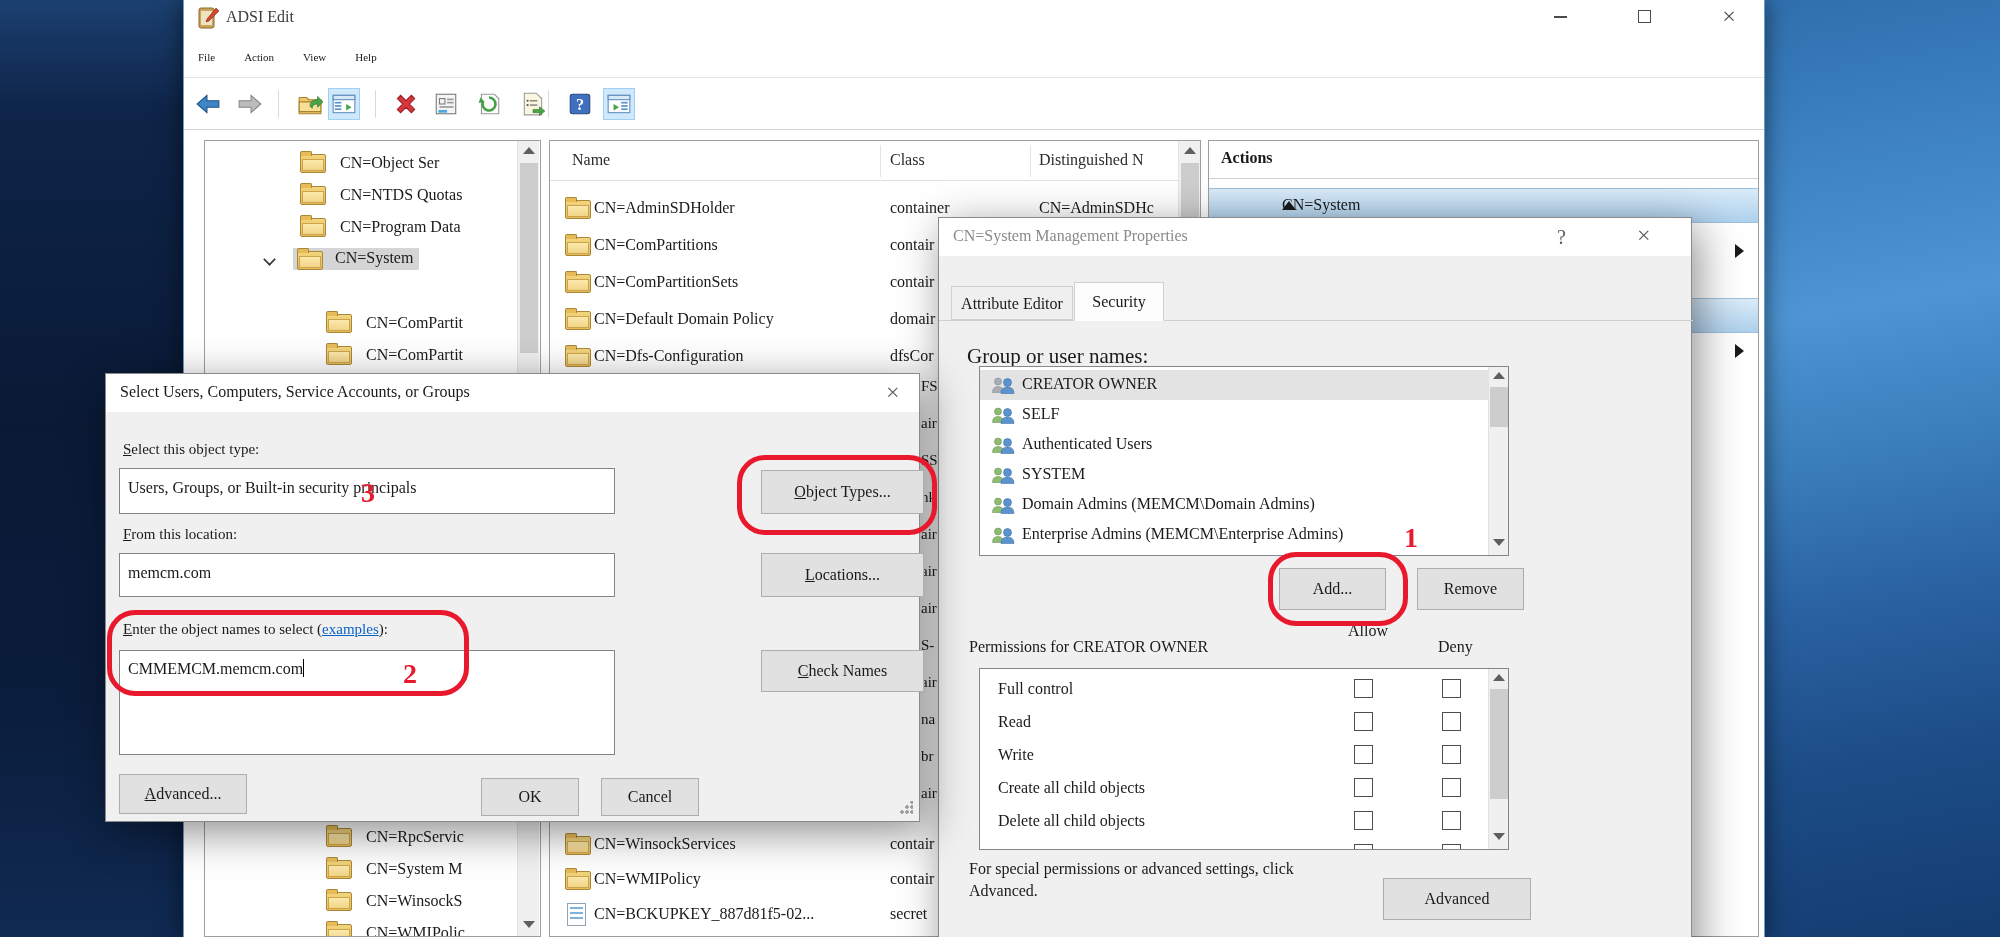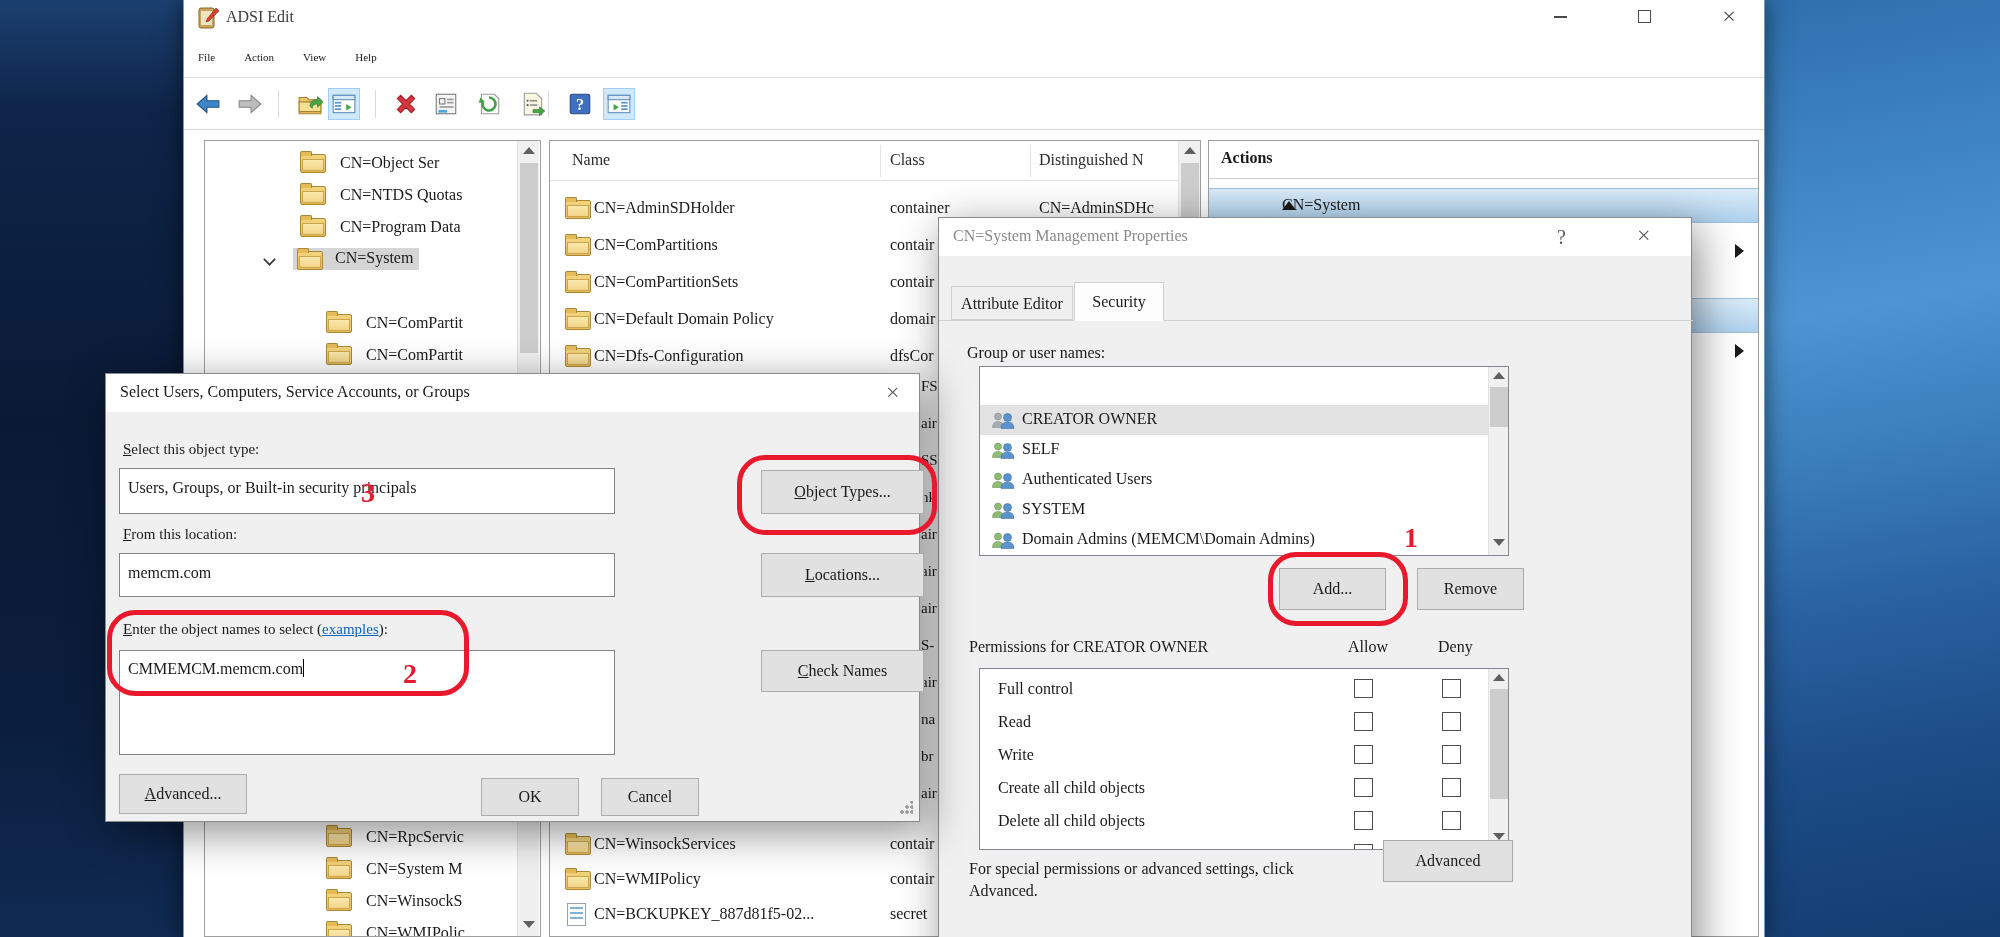--- a/index.html
+++ b/index.html
@@ -91,21 +91,21 @@
                      radial-gradient(circle at 13px 11px,#9a9a9a 1.5px,transparent 2px),
                      radial-gradient(circle at 8px 6px,#9a9a9a 1.5px,transparent 2px),
                      radial-gradient(circle at 13px 6px,#9a9a9a 1.5px,transparent 2px),
                      radial-gradient(circle at 13px 1px,#9a9a9a 1.5px,transparent 2px); }
 
   .tab { position:absolute; font-size:16px; text-align:center; border:1px solid #d0d0d0; background:#efefef; }
   .tab.active { background:#fdfdfd; border-bottom:1px solid #fdfdfd; z-index:2; }
   .tabline { position:absolute; height:1px; background:#d0d0d0; }
 
   .listbox { position:absolute; background:#fff; border:1px solid #828790; overflow:hidden; }
-  .grow { position:absolute; left:0; right:20px; height:30px; font-size:16px;margin-top:35px; }
+  .grow { position:absolute; left:0; right:20px; height:30px; font-size:16px; }
   .grow .gname { position:absolute; left:42px; top:5px; white-space:nowrap; }
   .uic { position:absolute; left:10px; top:6px; width:26px; height:18px; }
   .f1 { fill:#8fbc72; stroke:#5d8549; stroke-width:.5; }
   .f2 { fill:#5b93cf; stroke:#33659c; stroke-width:.5; }
   .uic.gray .f1 { fill:#a7adb3; stroke:#7d848b; }
   .prow { position:absolute; left:0; right:20px; height:33px; font-size:16px; }
   .prow .plabel { position:absolute; left:18px; top:5px; white-space:nowrap; }
   .cb { position:absolute; top:4px; width:19px; height:19px; background:#fff; border:1px solid #4d4d4d; }
 
   
@@ -377,21 +377,21 @@
     <div class="dlg-title">
       <span class="tt" style="color:#8a8a8a">CN=System Management Properties</span>
       <span class="dlg-x" style="left:618px;top:7px;font-size:20px">?</span>
       <span class="dlg-x" style="left:698px;top:5px">×</span>
     </div>
 
     <span class="tab" style="left:12px;top:68px;width:122px;height:34px;line-height:34px">Attribute Editor</span>
     <span class="tab active" style="left:135px;top:64px;width:90px;height:39px;line-height:38px">Security</span>
     <span class="tabline" style="left:0;top:102px;width:754px"></span>
 
-    <span class="label" style="left:28px;top:126px;font-size:16px">Group or user names:</span>
+    <span class="label" style="left:28px;top:126px;font-size:21px">Group or user names:</span>
 
     <div class="listbox" style="left:40px;top:148px;width:530px;height:190px">
       <div class="grow" style="top:3px;background:#e3e3e3">
         <svg class="uic gray" viewBox="0 0 26 18">
             <circle class="f1" cx="8" cy="5.5" r="3.5"></circle>
             <path class="f1" d="M2.5 16.5 q0-6 5.5-6 t5.5 6 z"></path>
             <circle class="f2" cx="17.5" cy="6.5" r="4"></circle>
             <path class="f2" d="M11 17.5 q0-6.5 6.5-6.5 t6.5 6.5 z"></path>
           </svg>
         <span class="gname">CREATOR OWNER</span>
@@ -445,21 +445,21 @@
         <span class="sb-arrow sb-up" style="top:5px;left:4px"></span>
         <span class="sb-thumb" style="top:20px;height:40px;left:1px"></span>
         <span class="sb-arrow sb-down" style="top:172px;left:4px"></span>
       </div>
     </div>
 
     <span class="btn" style="left:340px;top:350px;width:107px;height:42px;line-height:40px">Add...</span>
     <span class="btn" style="left:478px;top:350px;width:107px;height:42px;line-height:40px">Remove</span>
 
     <span class="label" style="left:30px;top:420px;font-size:16px">Permissions for CREATOR OWNER</span>
-    <span class="label" style="left:409px;top:420px;font-size:16px">Allow</span>
+    <span class="label" style="left:409px;top:404px;font-size:16px">Allow</span>
     <span class="label" style="left:499px;top:420px;font-size:16px">Deny</span>
 
     <div class="listbox" style="left:40px;top:450px;width:530px;height:182px">
       <div class="prow" style="top:6px">
         <span class="plabel">Full control</span>
         <span class="cb" style="left:374px"></span>
         <span class="cb" style="left:462px"></span>
       </div>
       <div class="prow" style="top:39px">
         <span class="plabel">Read</span>
@@ -487,21 +487,21 @@
       </div>
       <div class="scrollv" style="right:0;top:0;height:180px;width:20px">
         <span class="sb-arrow sb-up" style="top:5px;left:4px"></span>
         <span class="sb-thumb" style="top:20px;height:110px;left:1px"></span>
         <span class="sb-arrow sb-down" style="top:164px;left:4px"></span>
       </div>
     </div>
 
     <span class="label" style="left:30px;top:642px;font-size:16px">For special permissions or advanced settings, click</span>
     <span class="label" style="left:30px;top:664px;font-size:16px">Advanced.</span>
-    <span class="btn" style="left:444px;top:622px;width:130px;height:42px;line-height:40px">Advanced</span>
+    <span class="btn" style="left:444px;top:660px;width:148px;height:42px;line-height:40px">Advanced</span>
   </div>
 
   <div class="dlg z-sel" style="left:105px;top:373px;width:815px;height:449px">
     <div class="dlg-title">
       <span class="tt">Select Users, Computers, Service Accounts, or Groups</span>
       <span class="dlg-x" style="left:780px;top:6px">×</span>
     </div>
 
     <span class="label accel" style="left:17px;top:67px">Select this object type:</span>
     <div class="field" style="left:13px;top:94px;width:496px;height:46px">Users, Groups, or Built-in security principals</div>

